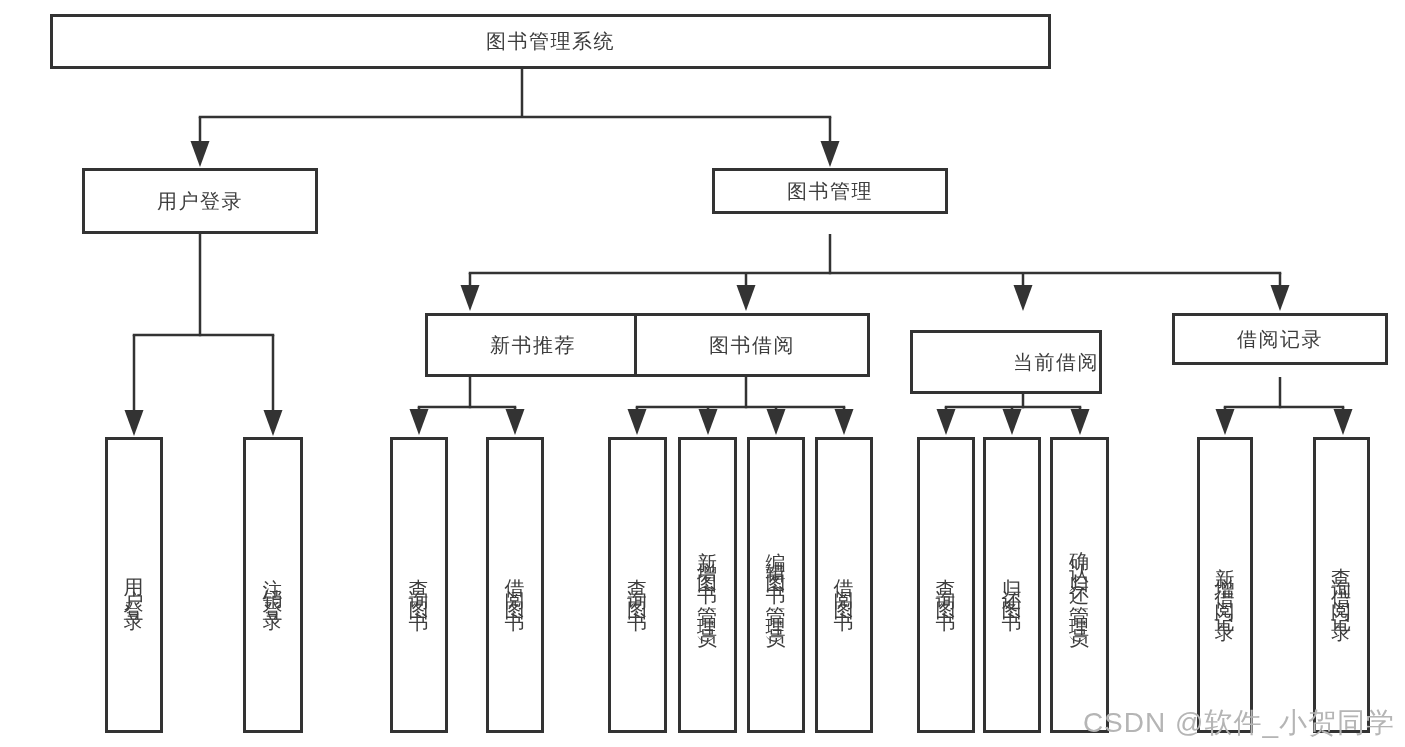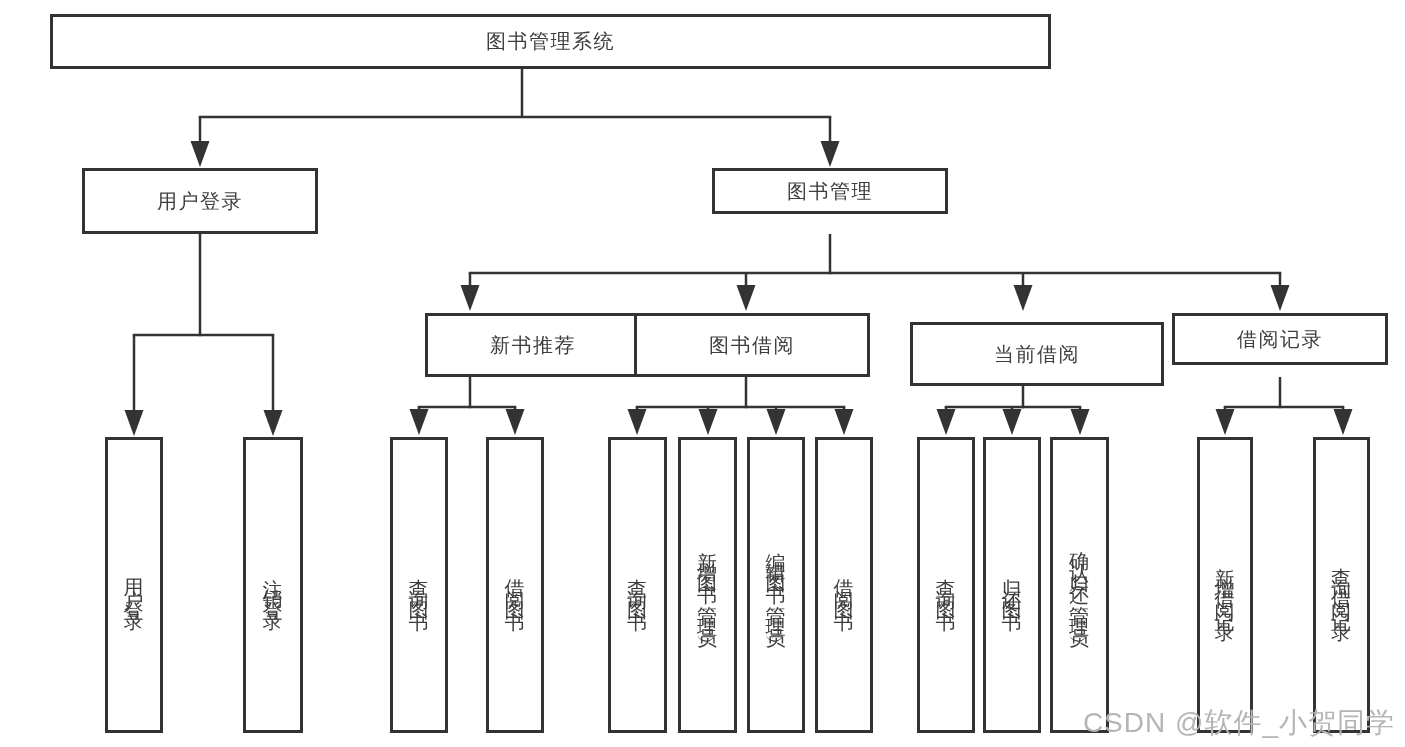--- a/index.html
+++ b/index.html
@@ -137,21 +137,21 @@
   <div class="node hbox" style="left:712px; top:168px; width:236px; height:46px;">
     <span>图书管理</span>
   </div>
 
   <div class="node hbox" style="left:381px; top:313px; width:216px; height:64px;margin-left:44px;">
     <span>新书推荐</span>
   </div>
   <div class="node hbox" style="left:634px; top:313px; width:236px; height:64px;">
     <span>图书借阅</span>
   </div>
-  <div class="node hbox" style="left:910px; top:322px; width:254px; height:64px;">
+  <div class="node hbox" style="left:910px; top:330px; width:192px; height:64px;justify-content:flex-end;">
     <span>当前借阅</span>
   </div>
   <div class="node hbox" style="left:1172px; top:313px; width:216px; height:52px;">
     <span>借阅记录</span>
   </div>
 
   <div class="node vbox" style="left:105px; top:437px; width:58px; height:296px;">
     <span>用户登录</span>
   </div>
   <div class="node vbox" style="left:243px; top:437px; width:60px; height:296px;">

